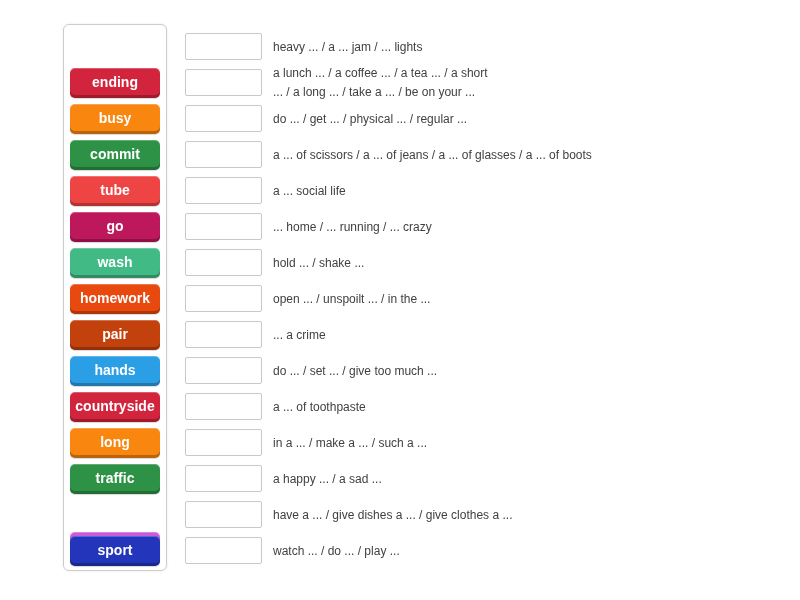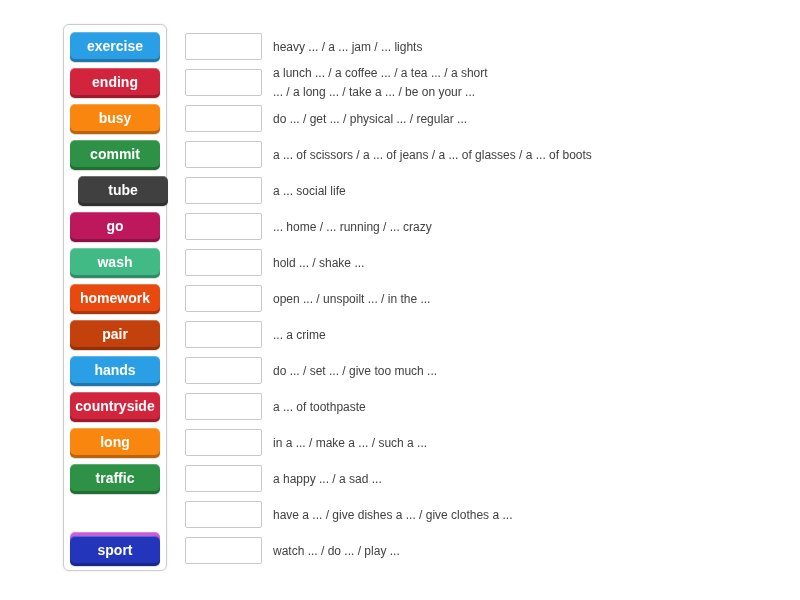--- a/index.html
+++ b/index.html
@@ -68,42 +68,41 @@
     white-space: pre-line;
   }
 </style>
 </head>
 <body>
 
 <div class="board">
   <div class="keywords-panel"></div>
   <div class="rows" id="rows">
       <div class="row">
-        <div class="tile" style="background: rgb(42, 159, 229);">exercise</div>
         <div class="slot"></div>
         <div class="clue">heavy ... / a ... jam / ... lights</div>
       </div>
       <div class="row">
         <div class="tile" style="background: rgb(210, 37, 61);">ending</div>
         <div class="slot"></div>
         <div class="clue">a lunch ... / a coffee ... / a tea ... / a short
 ... / a long ... / take a ... / be on your ...</div>
       </div>
       <div class="row">
         <div class="tile" style="background: rgb(248, 134, 15);">busy</div>
         <div class="slot"></div>
         <div class="clue">do ... / get ... / physical ... / regular ...</div>
       </div>
       <div class="row">
         <div class="tile" style="background: rgb(45, 146, 70);">commit</div>
         <div class="slot"></div>
         <div class="clue">a ... of scissors / a ... of jeans / a ... of glasses / a ... of boots</div>
       </div>
       <div class="row">
-        <div class="tile" style="background: #404040; margin-left: 8px;">tube</div>
+        <div class="tile" style="background: #ef4444;">tube</div>
         <div class="slot"></div>
         <div class="clue">a ... social life</div>
       </div>
       <div class="row">
         <div class="tile" style="background: #be185d;">go</div>
         <div class="slot"></div>
         <div class="clue">... home / ... running / ... crazy</div>
       </div>
       <div class="row">
         <div class="tile" style="background: rgb(66, 186, 134);">wash</div>

